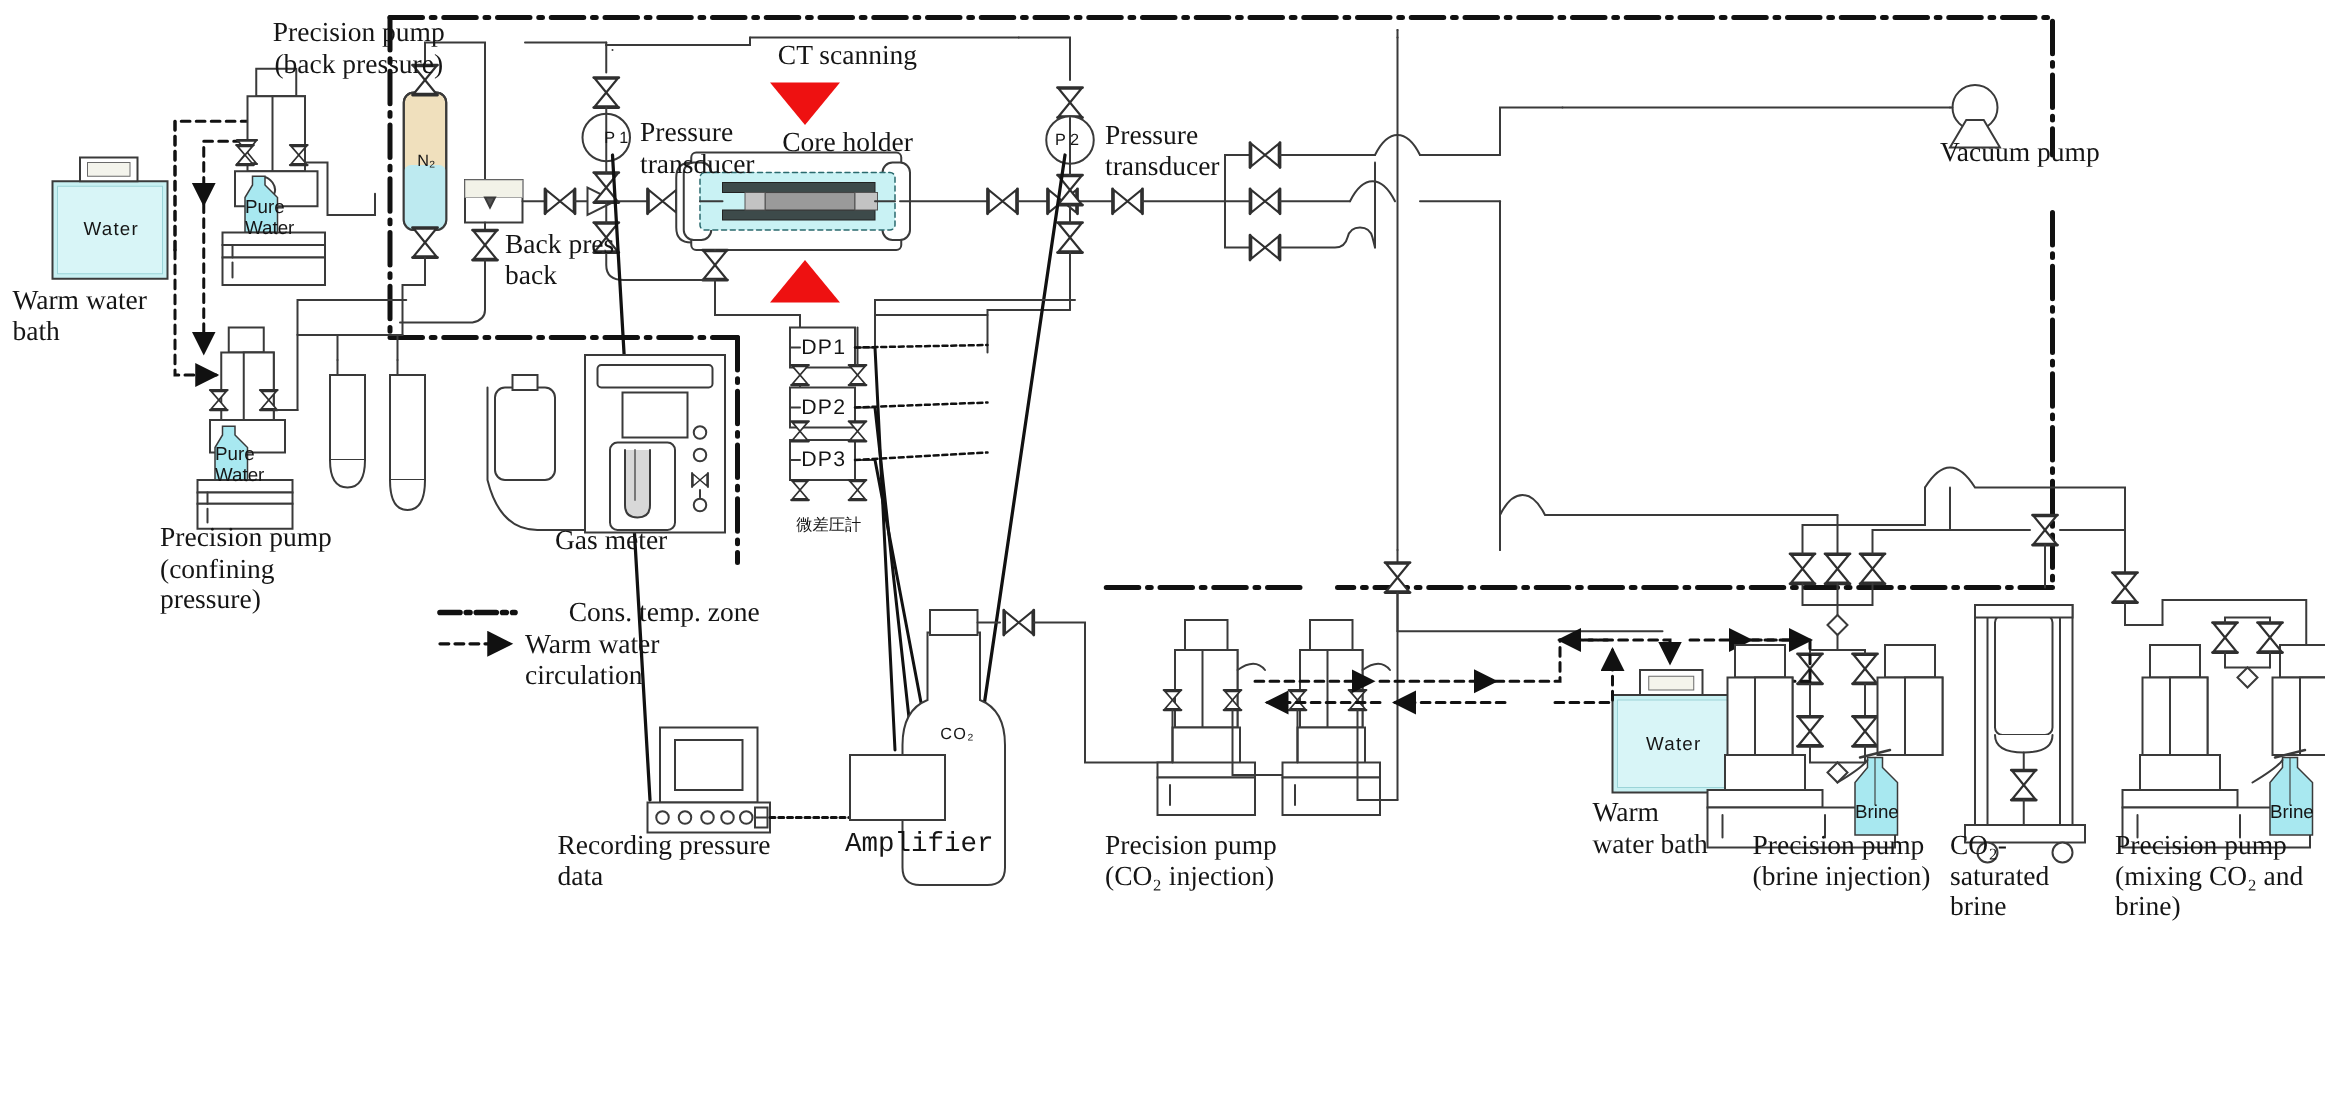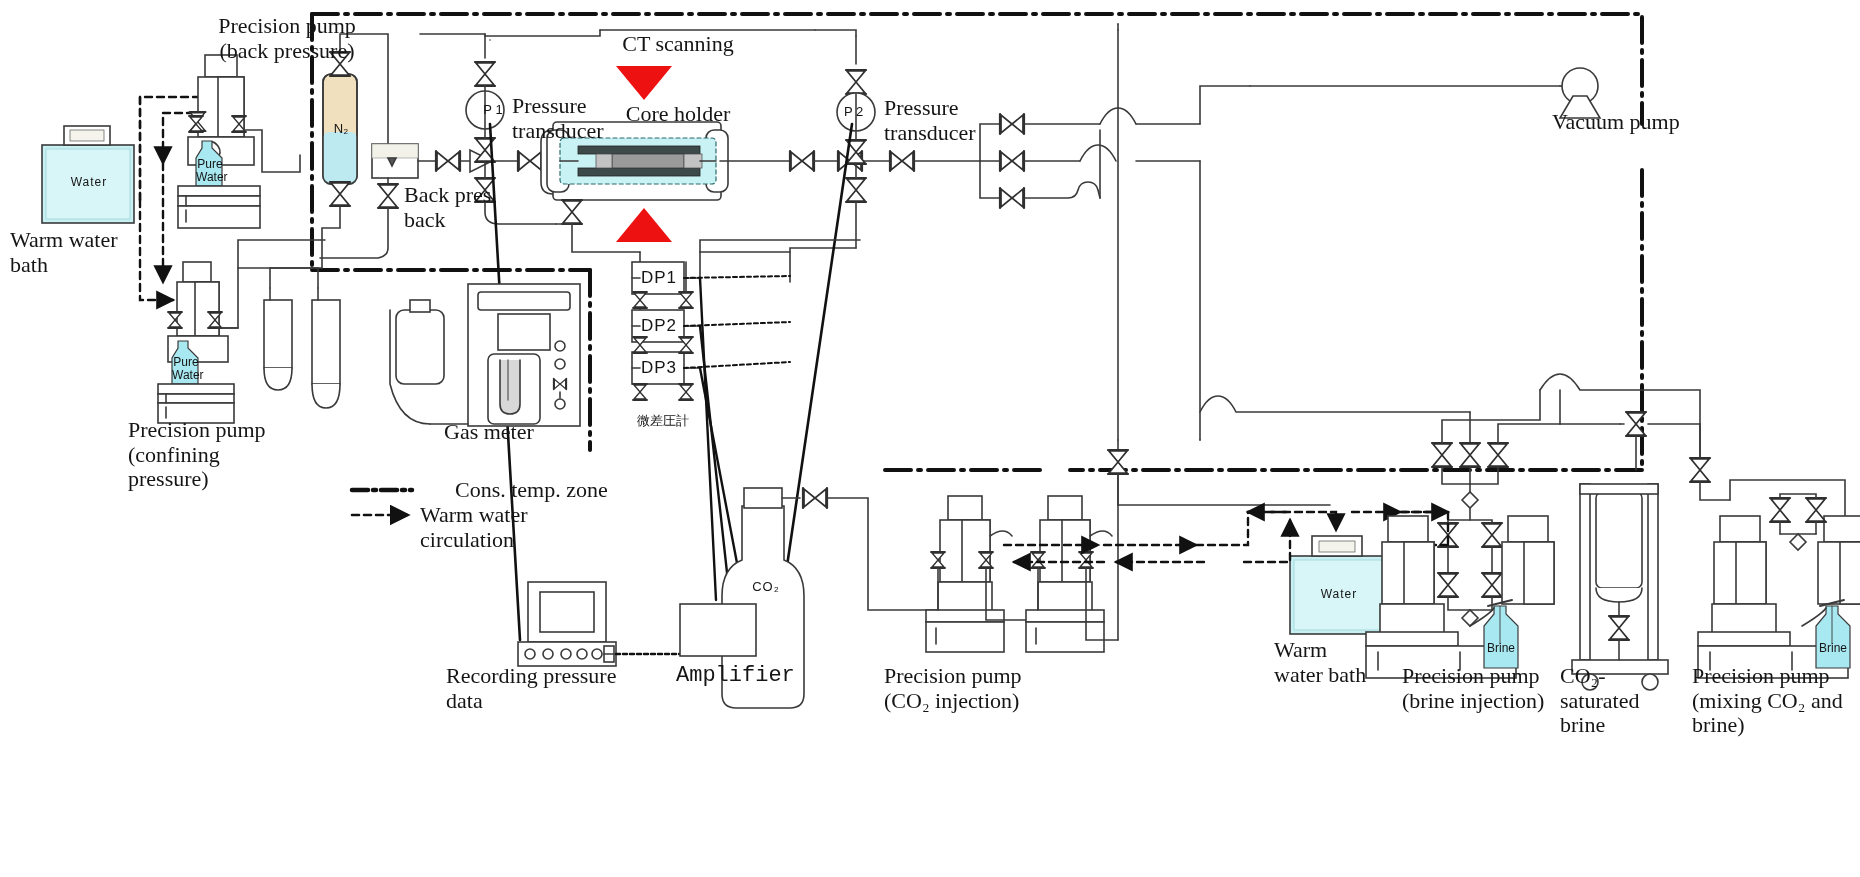--- a/index.html
+++ b/index.html
@@ -4,21 +4,21 @@
 <style>
   html,body{margin:0;padding:0;background:#fff;}
   body{width:1860px;height:877px;position:relative;overflow:hidden;
        font-family:"Liberation Serif",serif;color:#1a1a1a;}
   #stage{position:absolute;left:0;top:0;width:1860px;height:877px;}
   svg{position:absolute;left:0;top:0;width:1860px;height:877px;}
   .lbl{position:absolute;font-family:"Liberation Serif",serif;color:#151515;
        line-height:1.12;white-space:pre-line;}
   .l22{font-size:22px;}
   .l13{font-size:13px;}
-  .l10{font-size:12px;font-family:"Liberation Sans",sans-serif;}
+  .l10{font-size:15px;font-family:"Liberation Sans",sans-serif;}
   .mono{font-family:"Liberation Sans",sans-serif;}
   .dpx{font-size:17px;font-family:"Liberation Sans",sans-serif;letter-spacing:1px;}
   .jp{font-size:13px;font-family:"DejaVu Sans",sans-serif;margin-left:25px;}
 </style>
 </head>
 <body>
 
 <div id="stage">
 
 <svg viewBox="0 0 1860 877">

